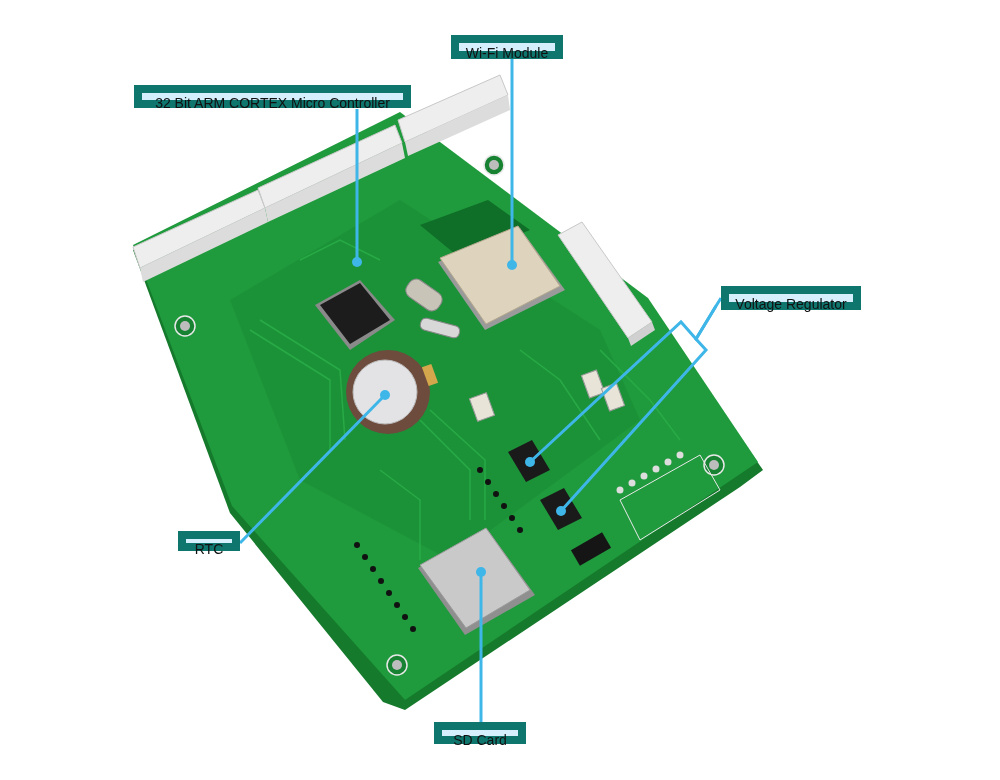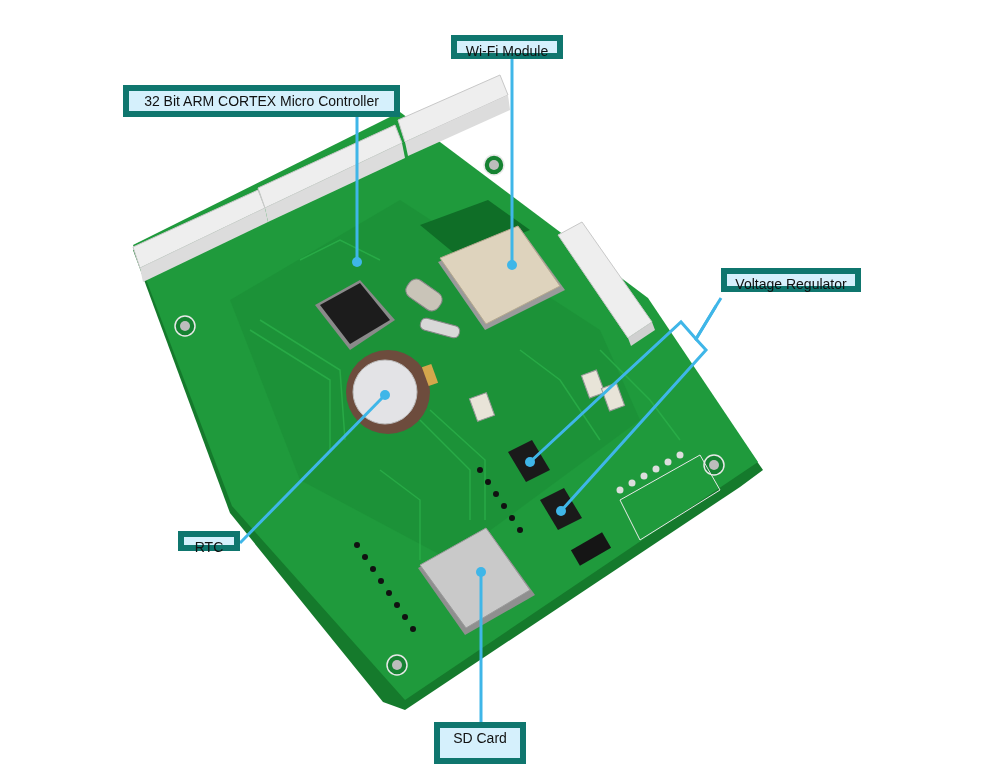--- a/index.html
+++ b/index.html
@@ -3,21 +3,21 @@
 <meta charset="utf-8">
 <style>
   html, body { margin: 0; padding: 0; background: #ffffff; }
   body { width: 1000px; height: 780px; position: relative; overflow: hidden;
          font-family: "Liberation Sans", sans-serif; }
   #stage { position: absolute; left: 0; top: 0; width: 1000px; height: 780px; }
   svg.board { position: absolute; left: 0; top: 0; }
   .callout {
     position: absolute;
     background: #d5f0fc;
-    border: 6px solid #0f766e;
+    border: 8px solid #0f766e;
     color: #111;
     font-family: "Liberation Sans", sans-serif;
     font-size: 14px;
     line-height: 18px;
     padding: 1px 6px;
     white-space: nowrap;
     box-sizing: border-box;
     text-align: center;
   }
   .callout span { display: inline-block; }
@@ -152,29 +152,29 @@
     <g fill="#3fb6e8">
       <circle cx="357" cy="262" r="5"></circle>
       <circle cx="512" cy="265" r="5"></circle>
       <circle cx="530" cy="462" r="5"></circle>
       <circle cx="561" cy="511" r="5"></circle>
       <circle cx="385" cy="395" r="5"></circle>
       <circle cx="481" cy="572" r="5"></circle>
     </g>
   </svg>
 
-  <div class="callout" style="left:123px; top:85px; width:277px; height:32px;">
+  <div class="callout" style="left:134px; top:85px; width:277px; height:23px;">
     <span>32 Bit ARM CORTEX Micro Controller</span>
   </div>
   <div class="callout" style="left:451px; top:35px; width:112px; height:24px;">
     <span>Wi-Fi Module</span>
   </div>
-  <div class="callout" style="left:721px; top:268px; width:140px; height:24px;">
+  <div class="callout" style="left:721px; top:286px; width:140px; height:24px;">
     <span>Voltage Regulator</span>
   </div>
   <div class="callout" style="left:178px; top:531px; width:62px; height:20px;">
     <span>RTC</span>
   </div>
-  <div class="callout" style="left:434px; top:722px; width:92px; height:42px;">
+  <div class="callout" style="left:434px; top:722px; width:92px; height:22px;">
     <span>SD Card</span>
   </div>
 
 </div>
 
 </body></html>

